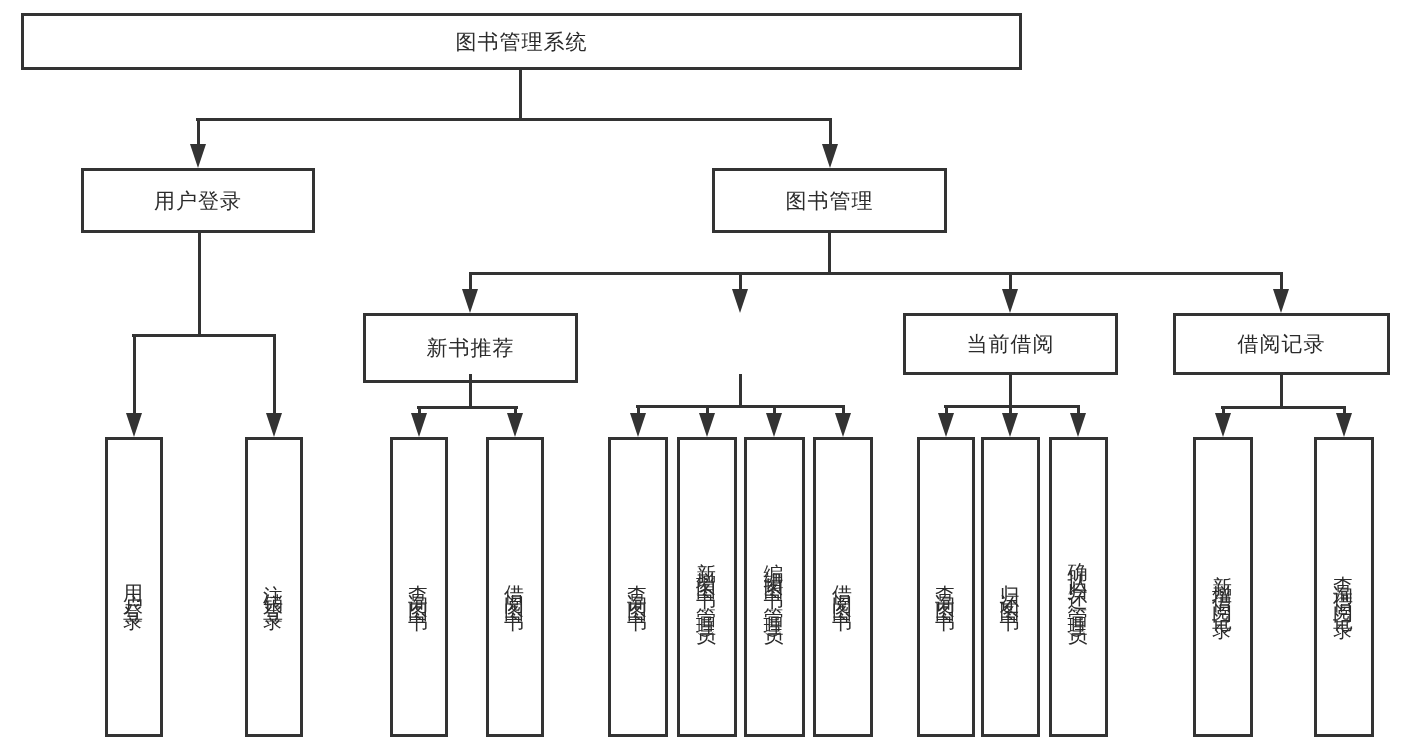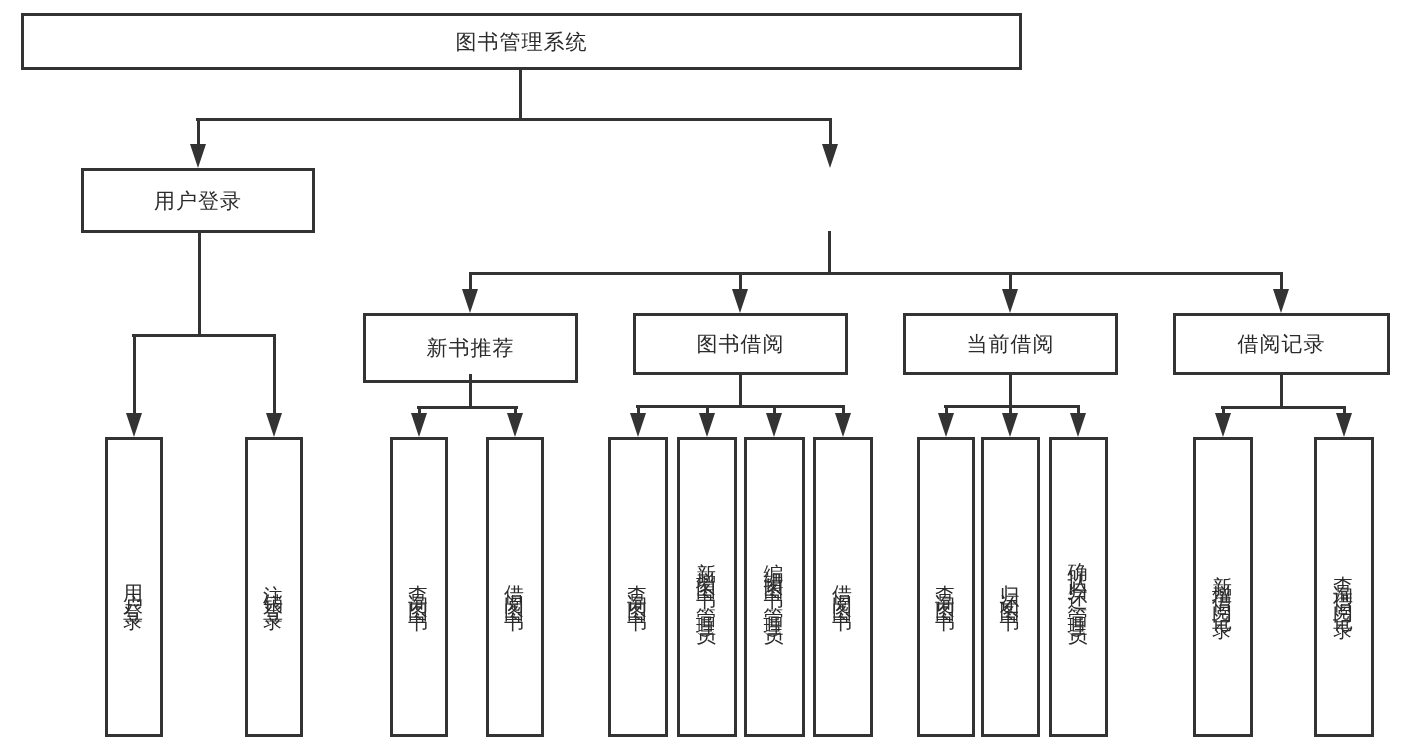--- a/index.html
+++ b/index.html
@@ -69,20 +69,23 @@
   <div class="vl" style="left:519px; top:68px;  height:52px;"></div>
   <div class="hl" style="left:196px; top:118px; width:636px;"></div>
   <div class="vl" style="left:197px; top:118px; height:30px;"></div>
   <div class="vl" style="left:829px; top:118px; height:30px;"></div>
   <div class="ar" style="left:190px; top:144px;"></div>
   <div class="ar" style="left:822px; top:144px;"></div>
 
   <div class="node" style="left:81px; top:168px; width:234px; height:65px;">
     <span>用户登录</span>
   </div>
+  <div class="node" style="left:712px; top:168px; width:235px; height:65px;">
+    <span>图书管理</span>
+  </div>
 
   <div class="vl" style="left:198px;  top:231px; height:105px;"></div>
   <div class="hl" style="left:132px;  top:334px; width:144px;"></div>
   <div class="vl" style="left:133px;  top:334px; height:83px;"></div>
   <div class="vl" style="left:273px;  top:334px; height:83px;"></div>
   <div class="ar" style="left:126px;  top:413px;"></div>
   <div class="ar" style="left:266px;  top:413px;"></div>
 
   <div class="vl" style="left:828px;  top:231px; height:43px;"></div>
   <div class="hl" style="left:469px;  top:272px; width:814px;"></div>
@@ -90,23 +93,20 @@
   <div class="vl" style="left:739px;  top:272px; height:20px;"></div>
   <div class="vl" style="left:1009px; top:272px; height:20px;"></div>
   <div class="vl" style="left:1280px; top:272px; height:20px;"></div>
   <div class="ar" style="left:462px;  top:289px;"></div>
   <div class="ar" style="left:732px;  top:289px;"></div>
   <div class="ar" style="left:1002px; top:289px;"></div>
   <div class="ar" style="left:1273px; top:289px;"></div>
 
   <div class="node" style="left:363px;  top:313px; width:215px; height:70px;">
     <span>新书推荐</span>
-  </div>
-  <div class="node" style="left:633px;  top:313px; width:215px; height:62px;">
-    <span>图书借阅</span>
   </div>
   <div class="node" style="left:1173px; top:313px; width:217px; height:62px;">
     <span>借阅记录</span>
   </div>
   <div class="node" style="left:903px;  top:313px; width:215px; height:62px;">
     <span>当前借阅</span>
   </div>
 
   <div class="vl" style="left:469px; top:374px; height:34px;"></div>
   <div class="hl" style="left:417px; top:406px; width:101px;"></div>

